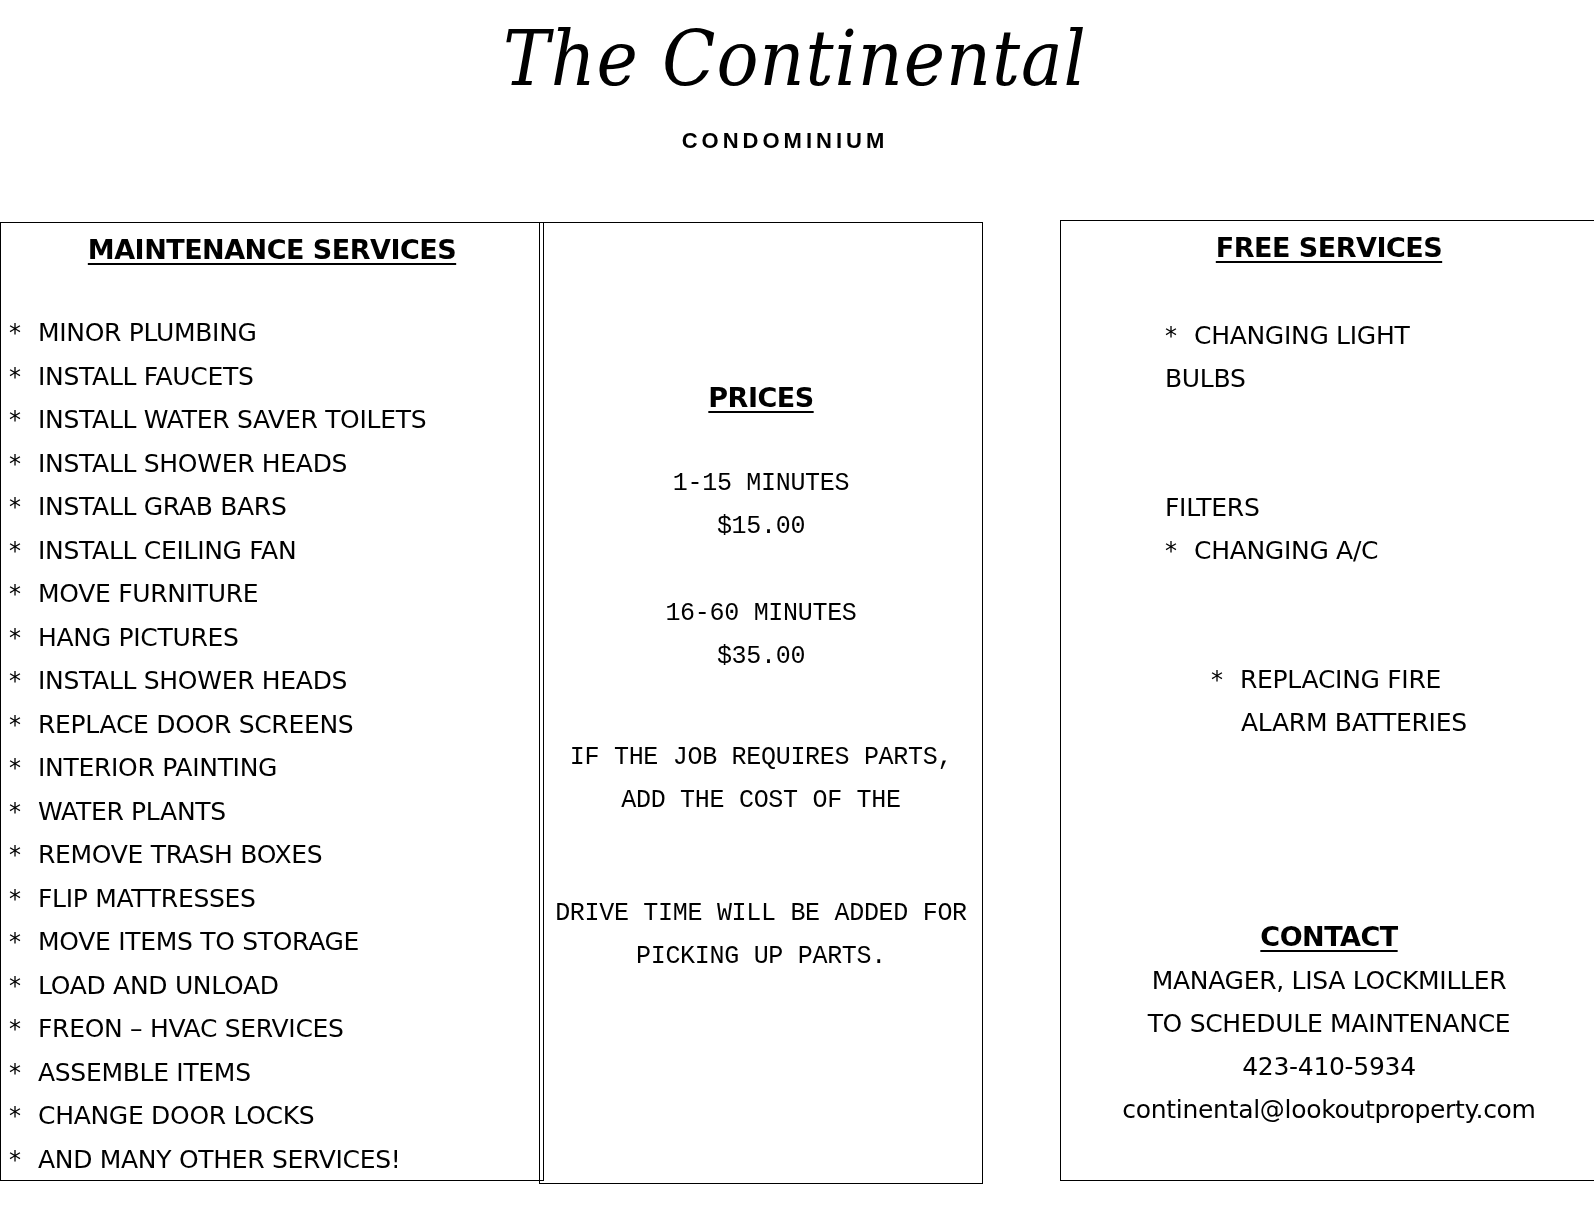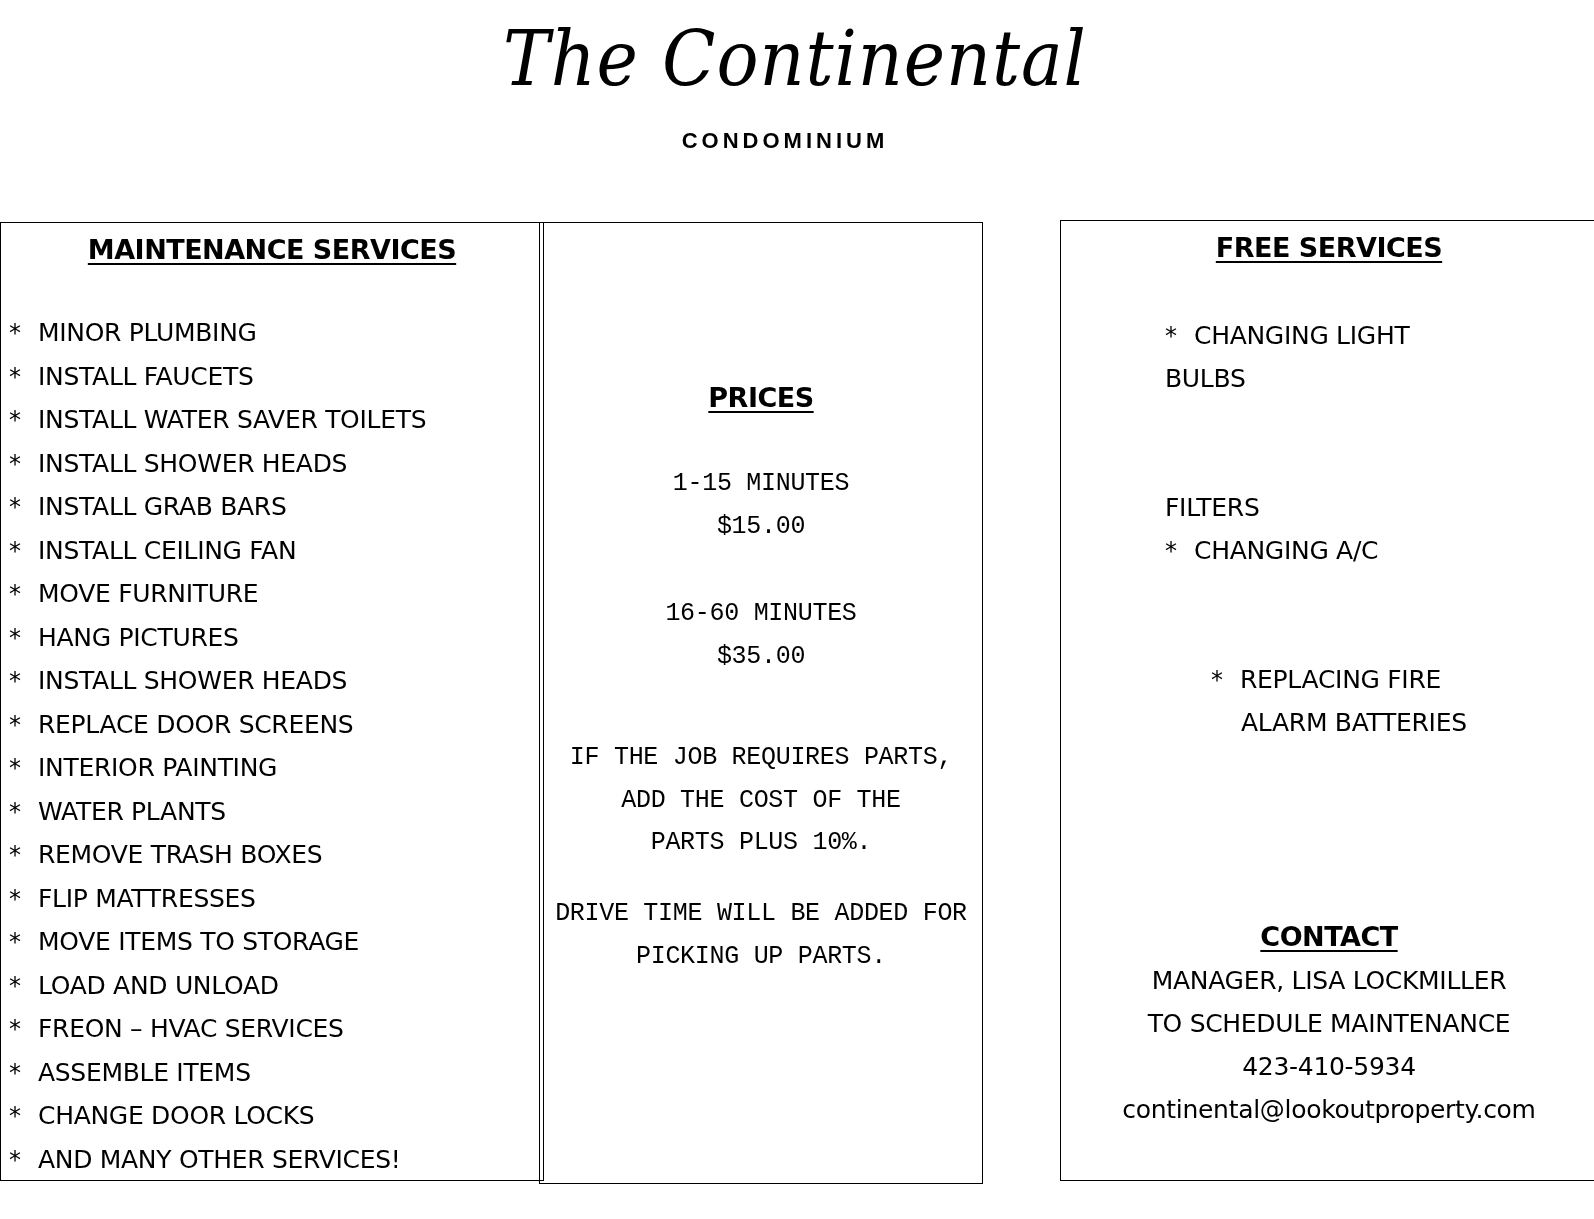--- a/index.html
+++ b/index.html
@@ -240,21 +240,20 @@
   </div>
 
   <div class="price-block pb2">
     <div class="price-line">16-60 MINUTES</div>
     <div class="price-line">$35.00</div>
   </div>
 
   <div class="price-block pb3">
     <div class="price-line">IF THE JOB REQUIRES PARTS,</div>
     <div class="price-line">ADD THE COST OF THE</div>
-    <div class="price-line">PARTS PLUS 10%.</div>
   </div>
 
   <div class="price-block pb4">
     <div class="price-line">DRIVE TIME WILL BE ADDED FOR</div>
     <div class="price-line">PICKING UP PARTS.</div>
   </div>
 </section>
 
 <section class="box box-right">
   <div class="heading">FREE SERVICES</div>

